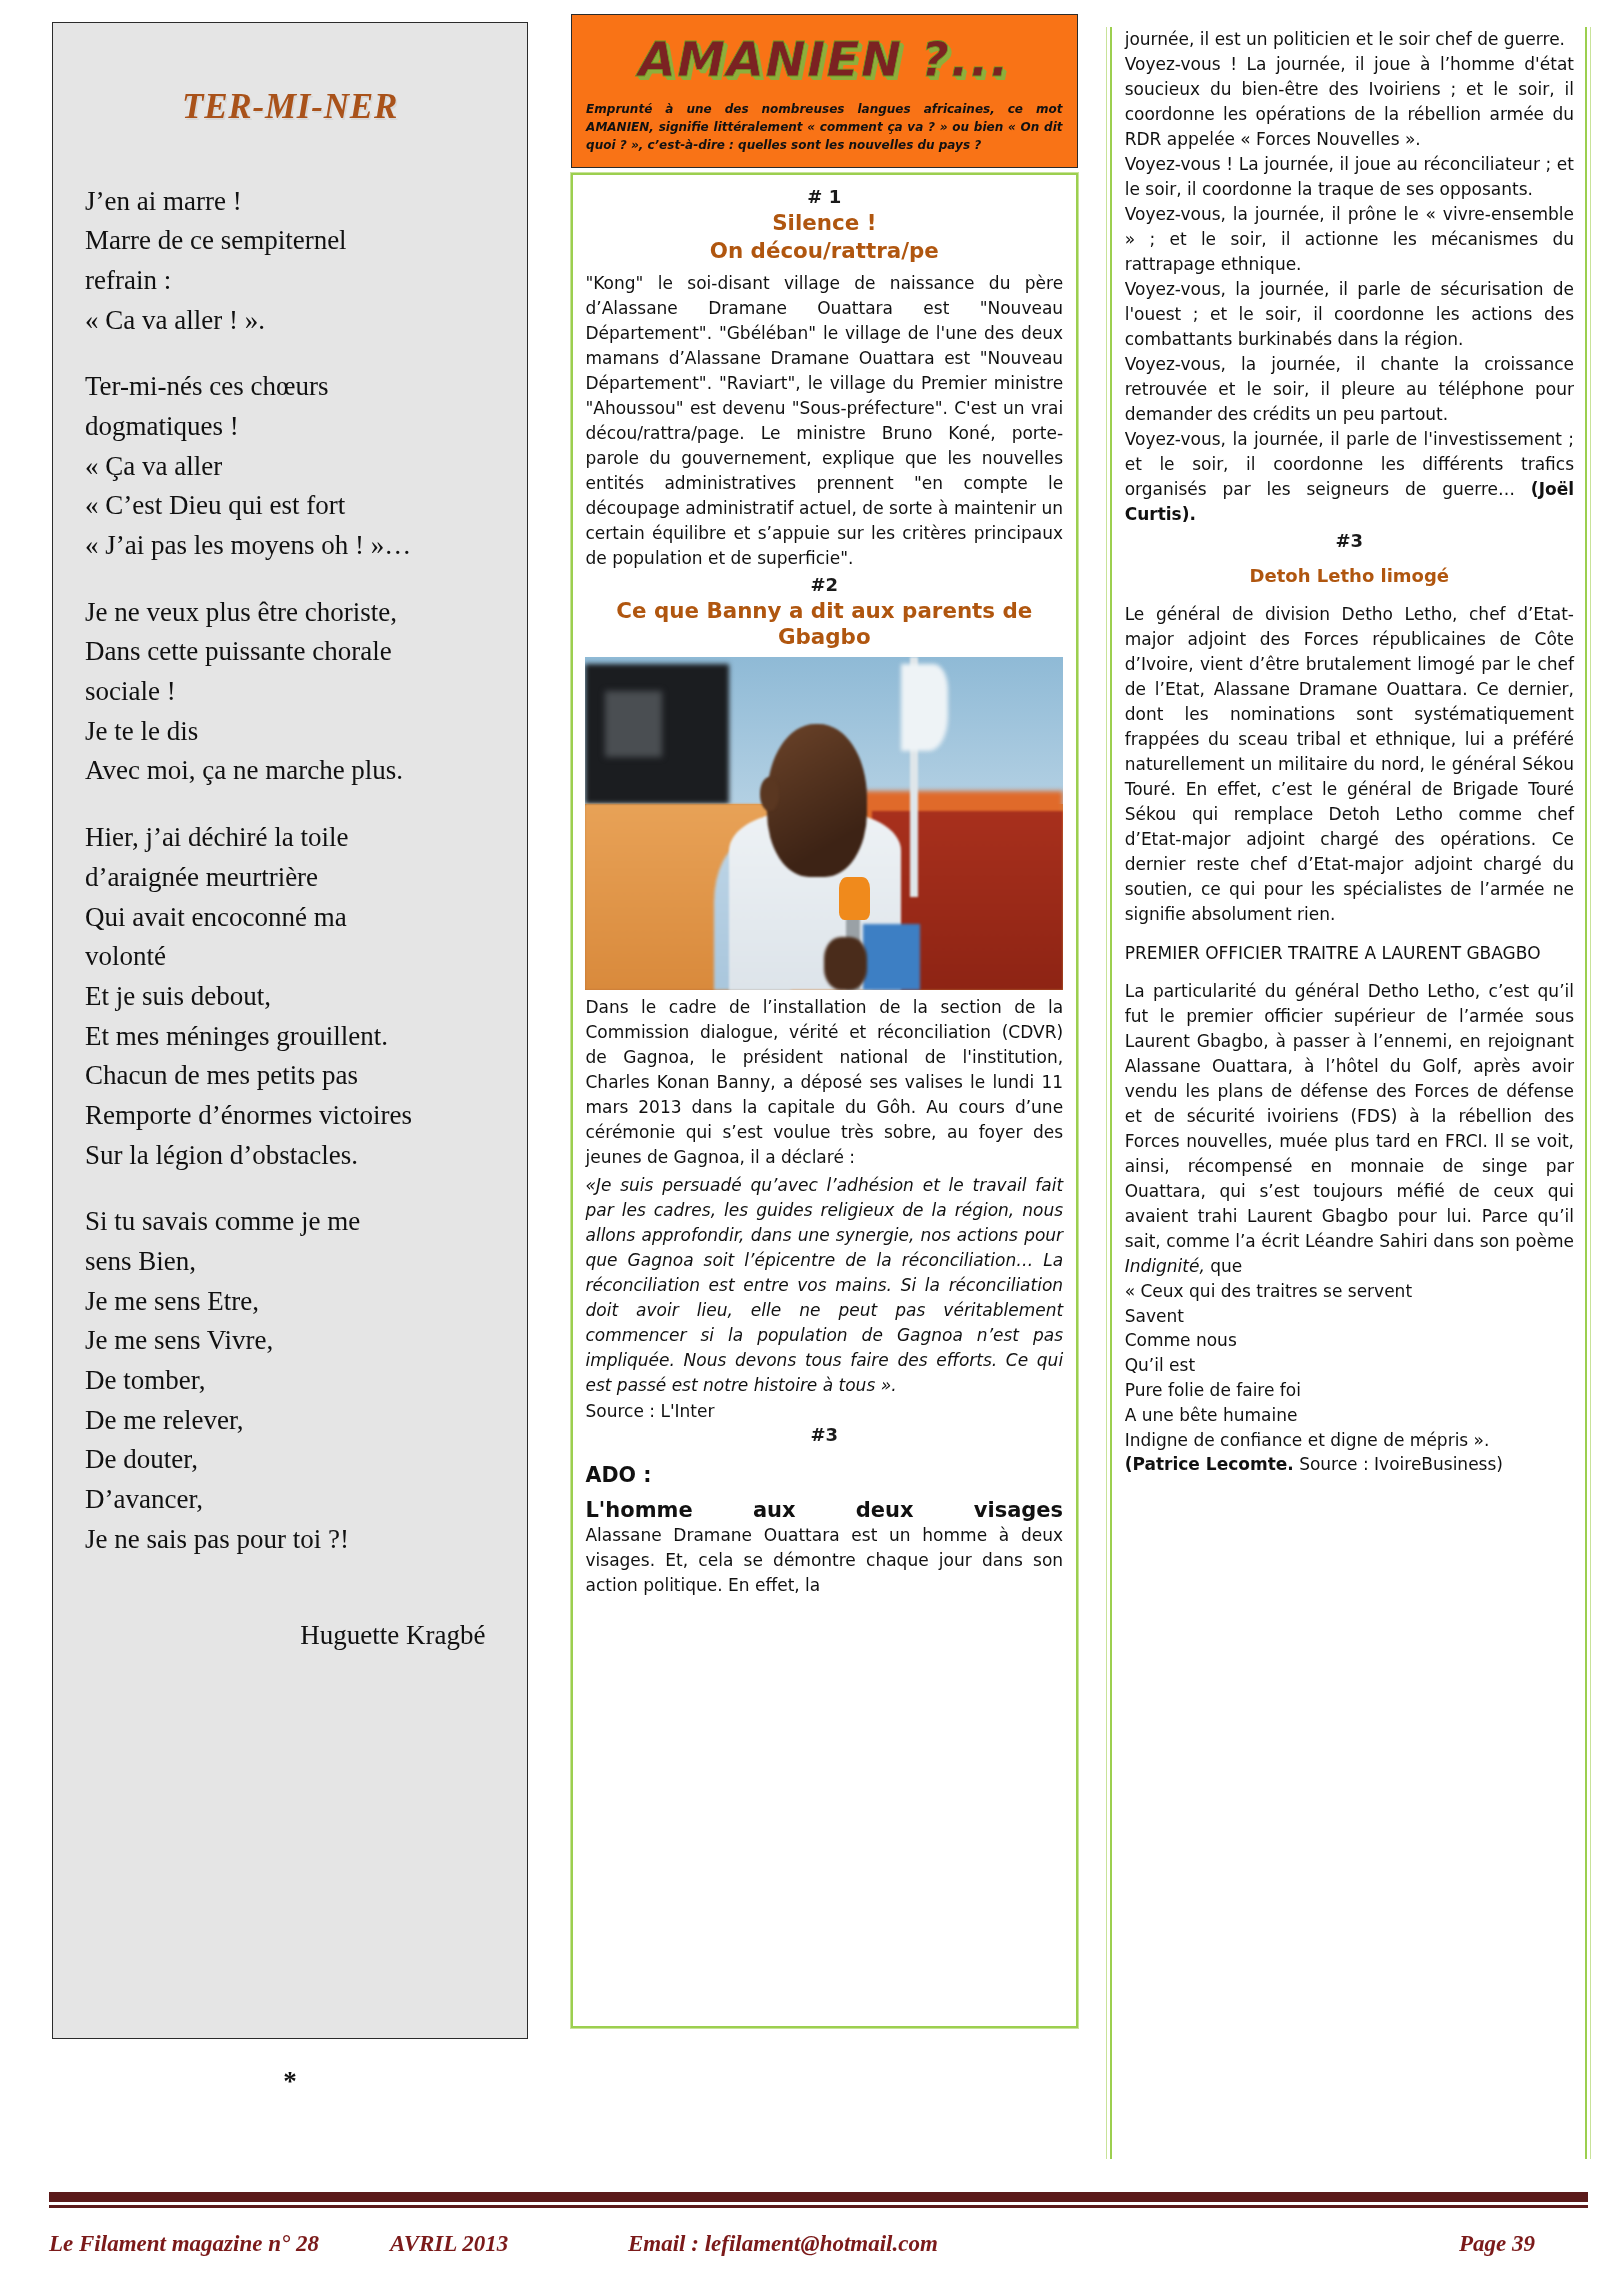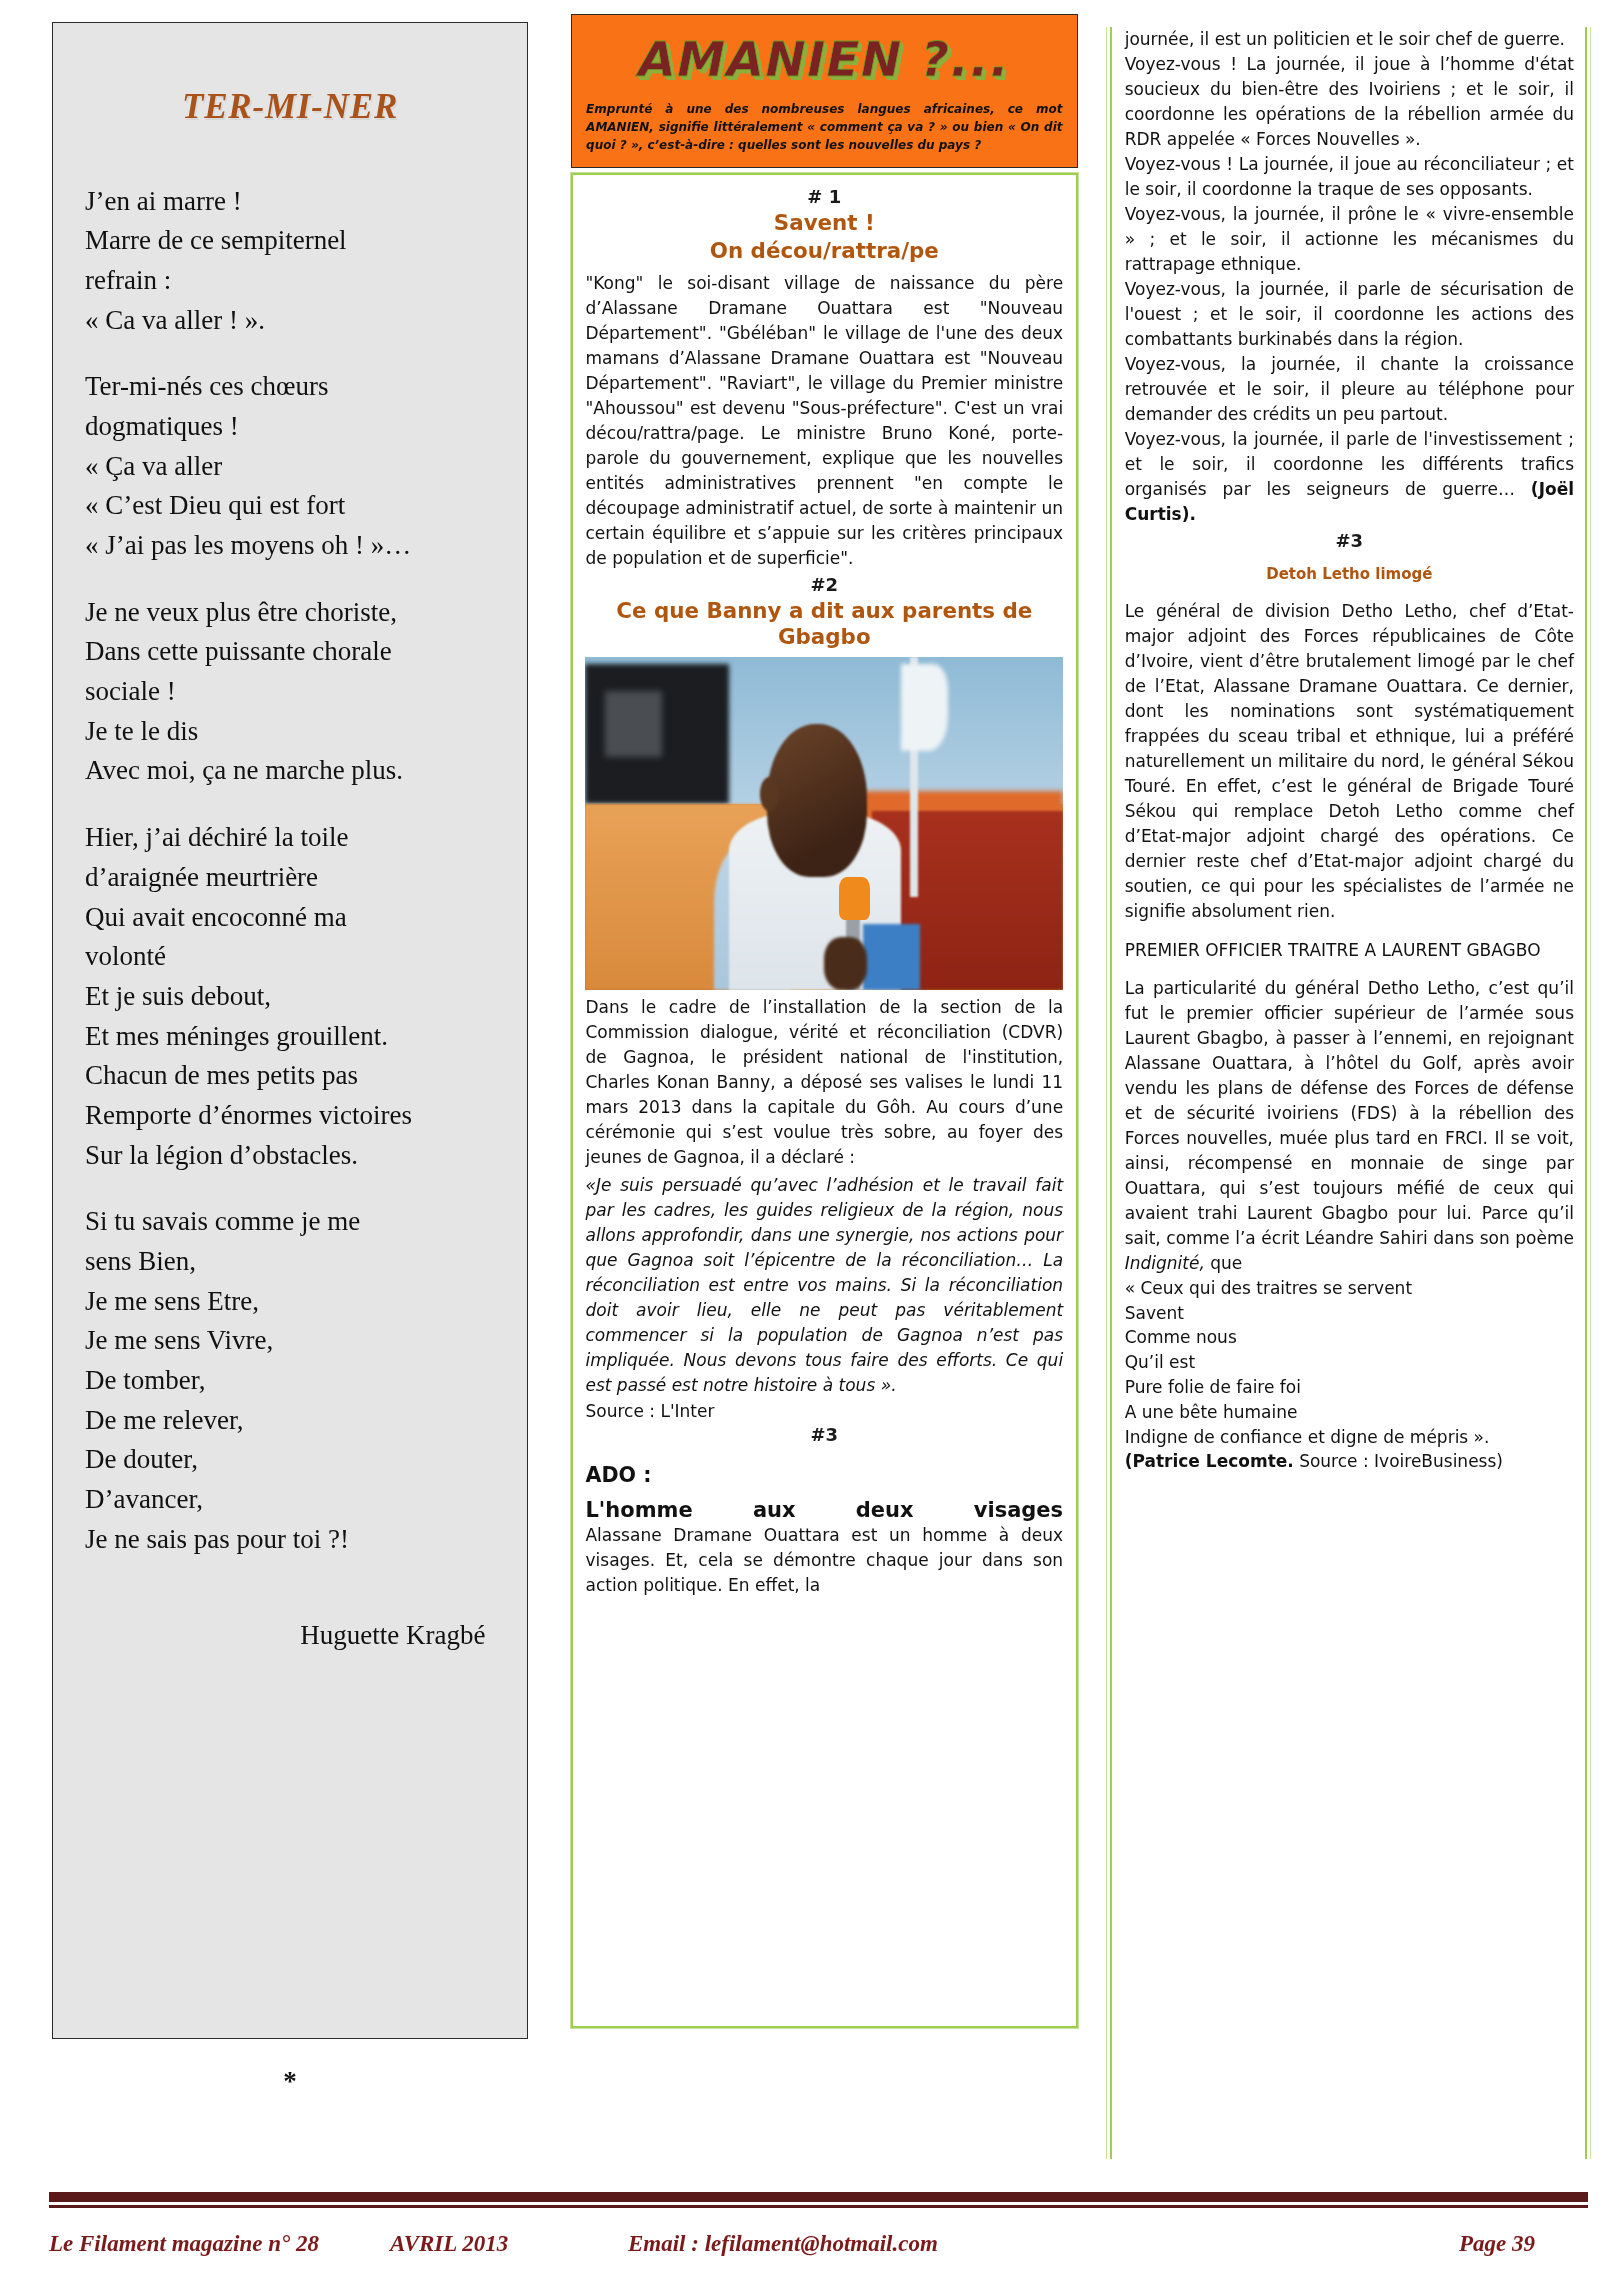--- a/index.html
+++ b/index.html
@@ -244,21 +244,21 @@
     font-size: 17px;
     line-height: 1.47;
     text-align: justify;
     color: #111111;
     margin: 0 0 0 0;
     font-family: "DejaVu Sans", sans-serif;
   }
   .r-head-orange {
     text-align: center;
     font-weight: bold;
-    font-size: 15px;
+    font-size: 18px;
     color: #b0560f;
     margin: 14.3px 0 16px 0;
     font-family: "DejaVu Sans", sans-serif;
   }
   .r-caps {
     font-size: 17px;
     text-align: justify;
     color: #111;
     margin: 16px 0 16px 0;
     font-family: "DejaVu Sans", sans-serif;
@@ -355,21 +355,21 @@
     <div class="col-mid">
 
       <div class="amanien-box">
         <div class="amanien-logo">AMANIEN ?...</div>
         <div class="amanien-desc">Emprunté à une des nombreuses langues africaines, ce mot AMANIEN, signifie littéralement « comment ça va ? » ou bien « On dit quoi ? », c’est-à-dire : quelles sont les nouvelles du pays ?</div>
       </div>
 
       <div class="green-frame">
 
         <div class="num-tag"># 1</div>
-        <div class="art-title">Savent !</div>
+        <div class="art-title">Silence !</div>
         <div class="art-title sub">On décou/rattra/pe</div>
         <div class="art-body">"Kong" le soi-disant village de naissance du père d’Alassane Dramane Ouattara est "Nouveau Département". "Gbéléban" le village de l'une des deux mamans d’Alassane Dramane Ouattara est "Nouveau Département". "Raviart", le village du Premier ministre "Ahoussou" est devenu "Sous-préfecture". C'est un vrai décou/rattra/page. Le ministre Bruno Koné, porte-parole du gouvernement, explique que les nouvelles entités administratives prennent "en compte le découpage administratif actuel, de sorte à maintenir un certain équilibre et s’appuie sur les critères principaux de population et de superficie".</div>
 
         <div class="num-tag">#2</div>
         <div class="art-title sub">Ce que Banny a dit aux parents de Gbagbo</div>
 
         <div class="photo">
           <div class="ph-sky"></div>
           <div class="ph-darkblock"></div>
           <div class="ph-darkblock2"></div>

